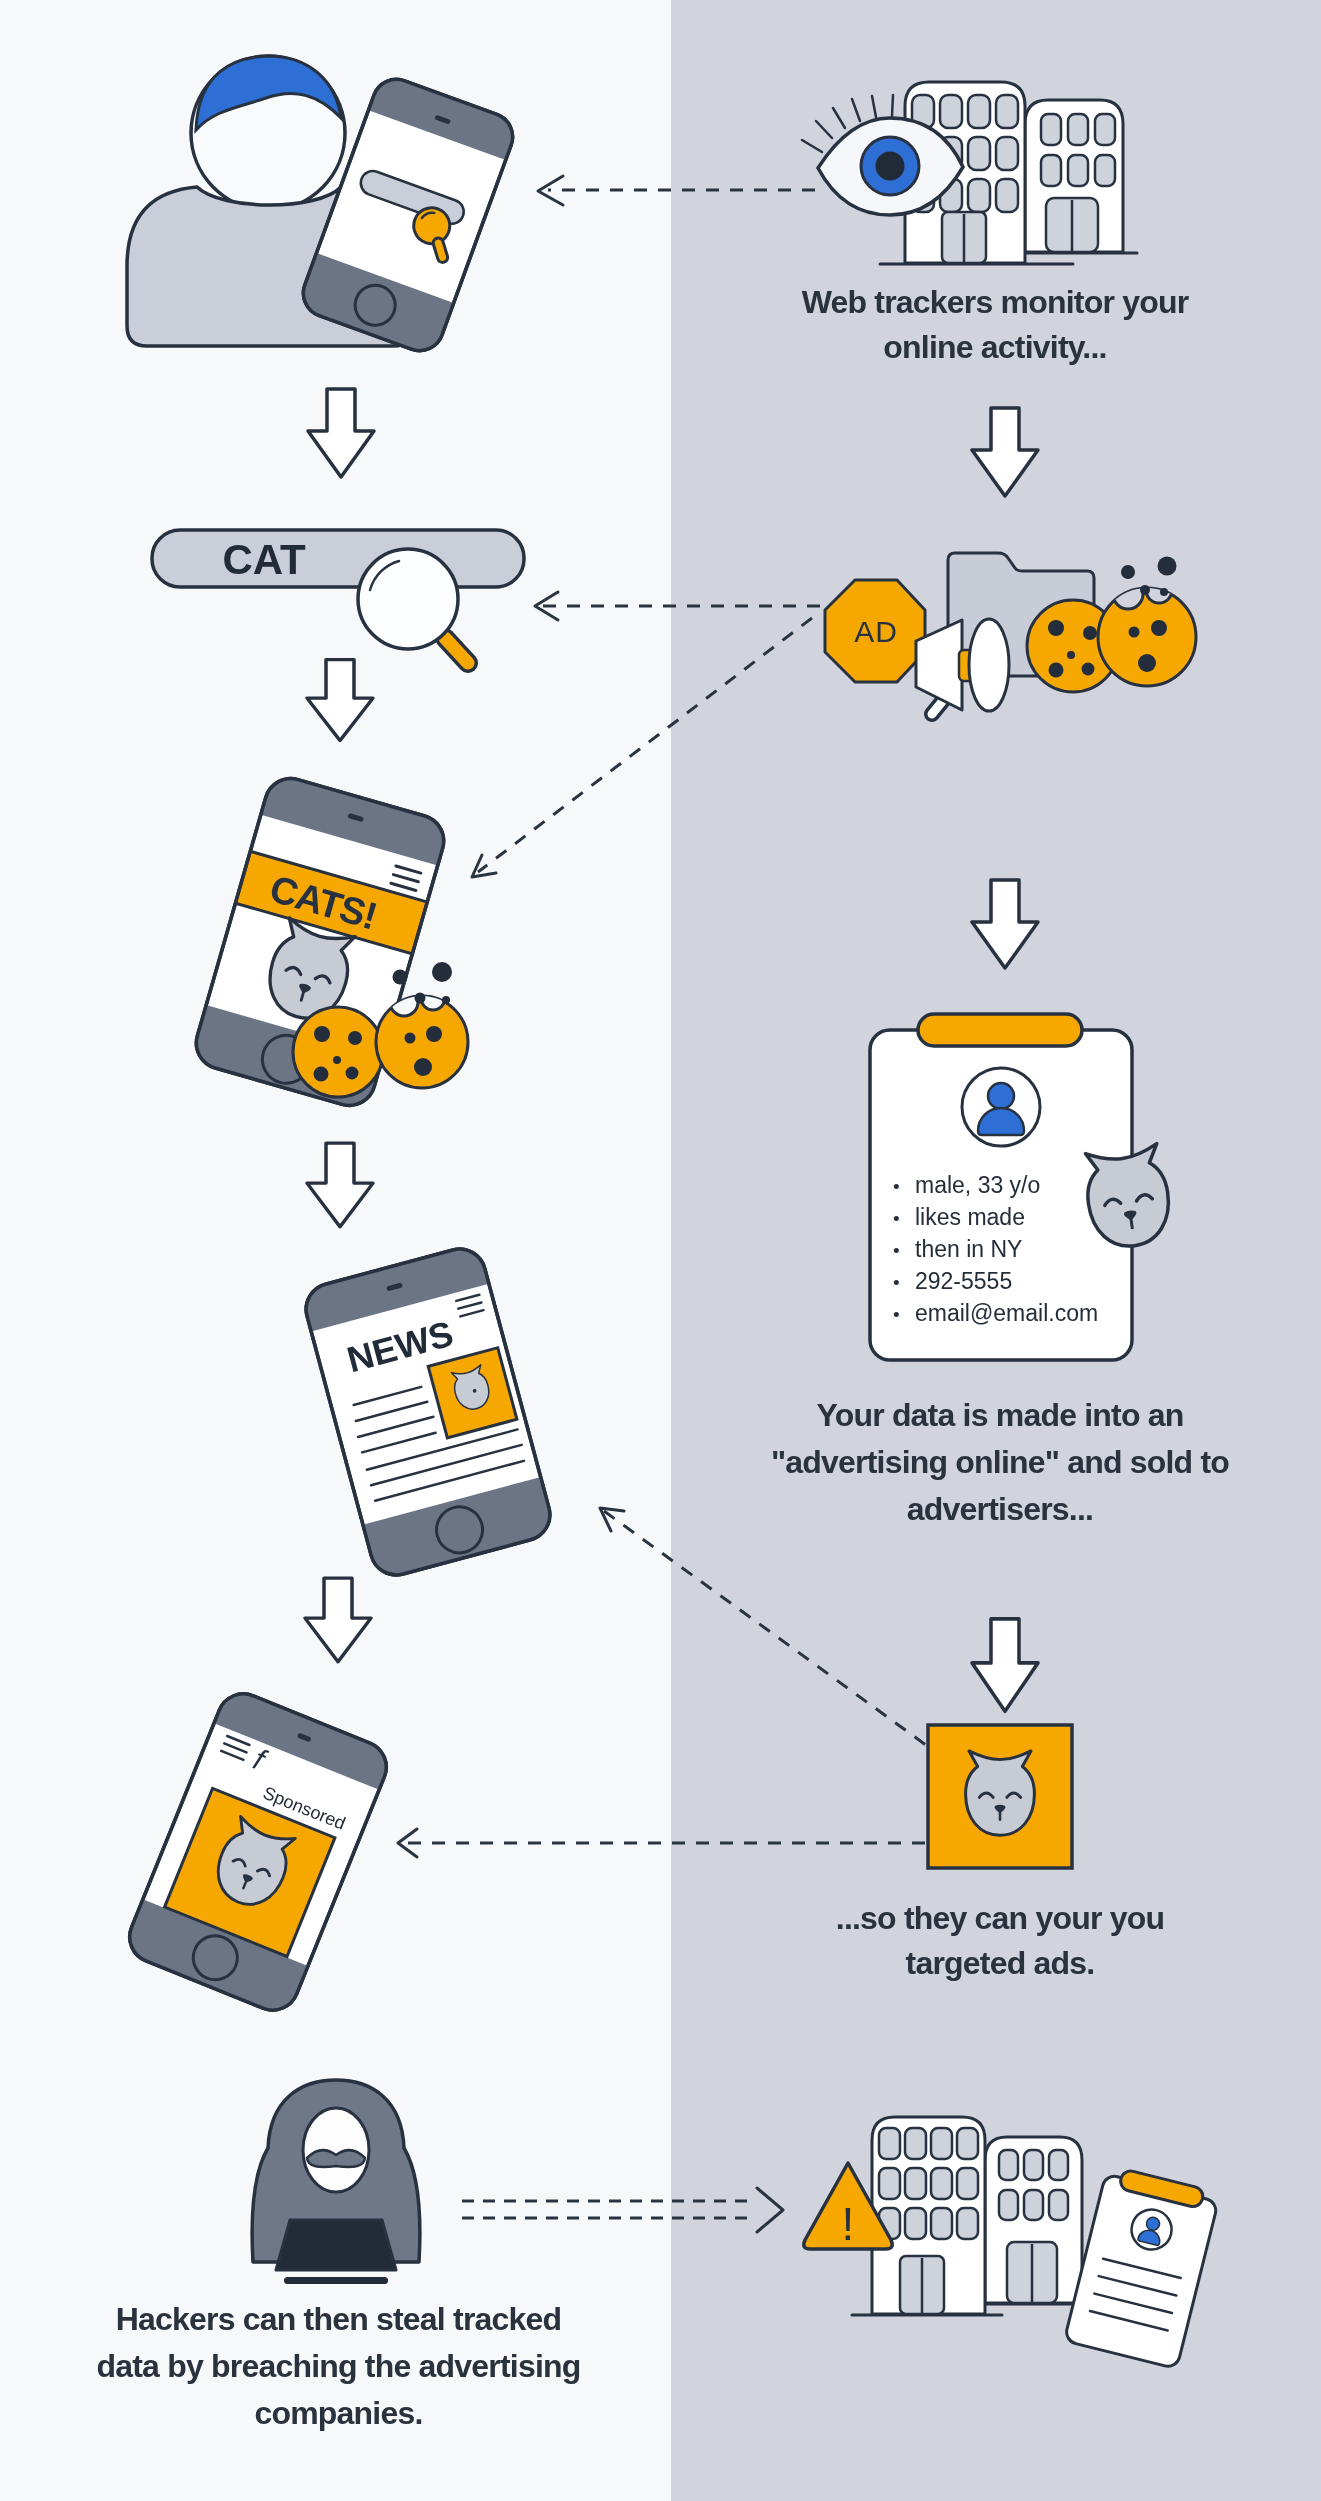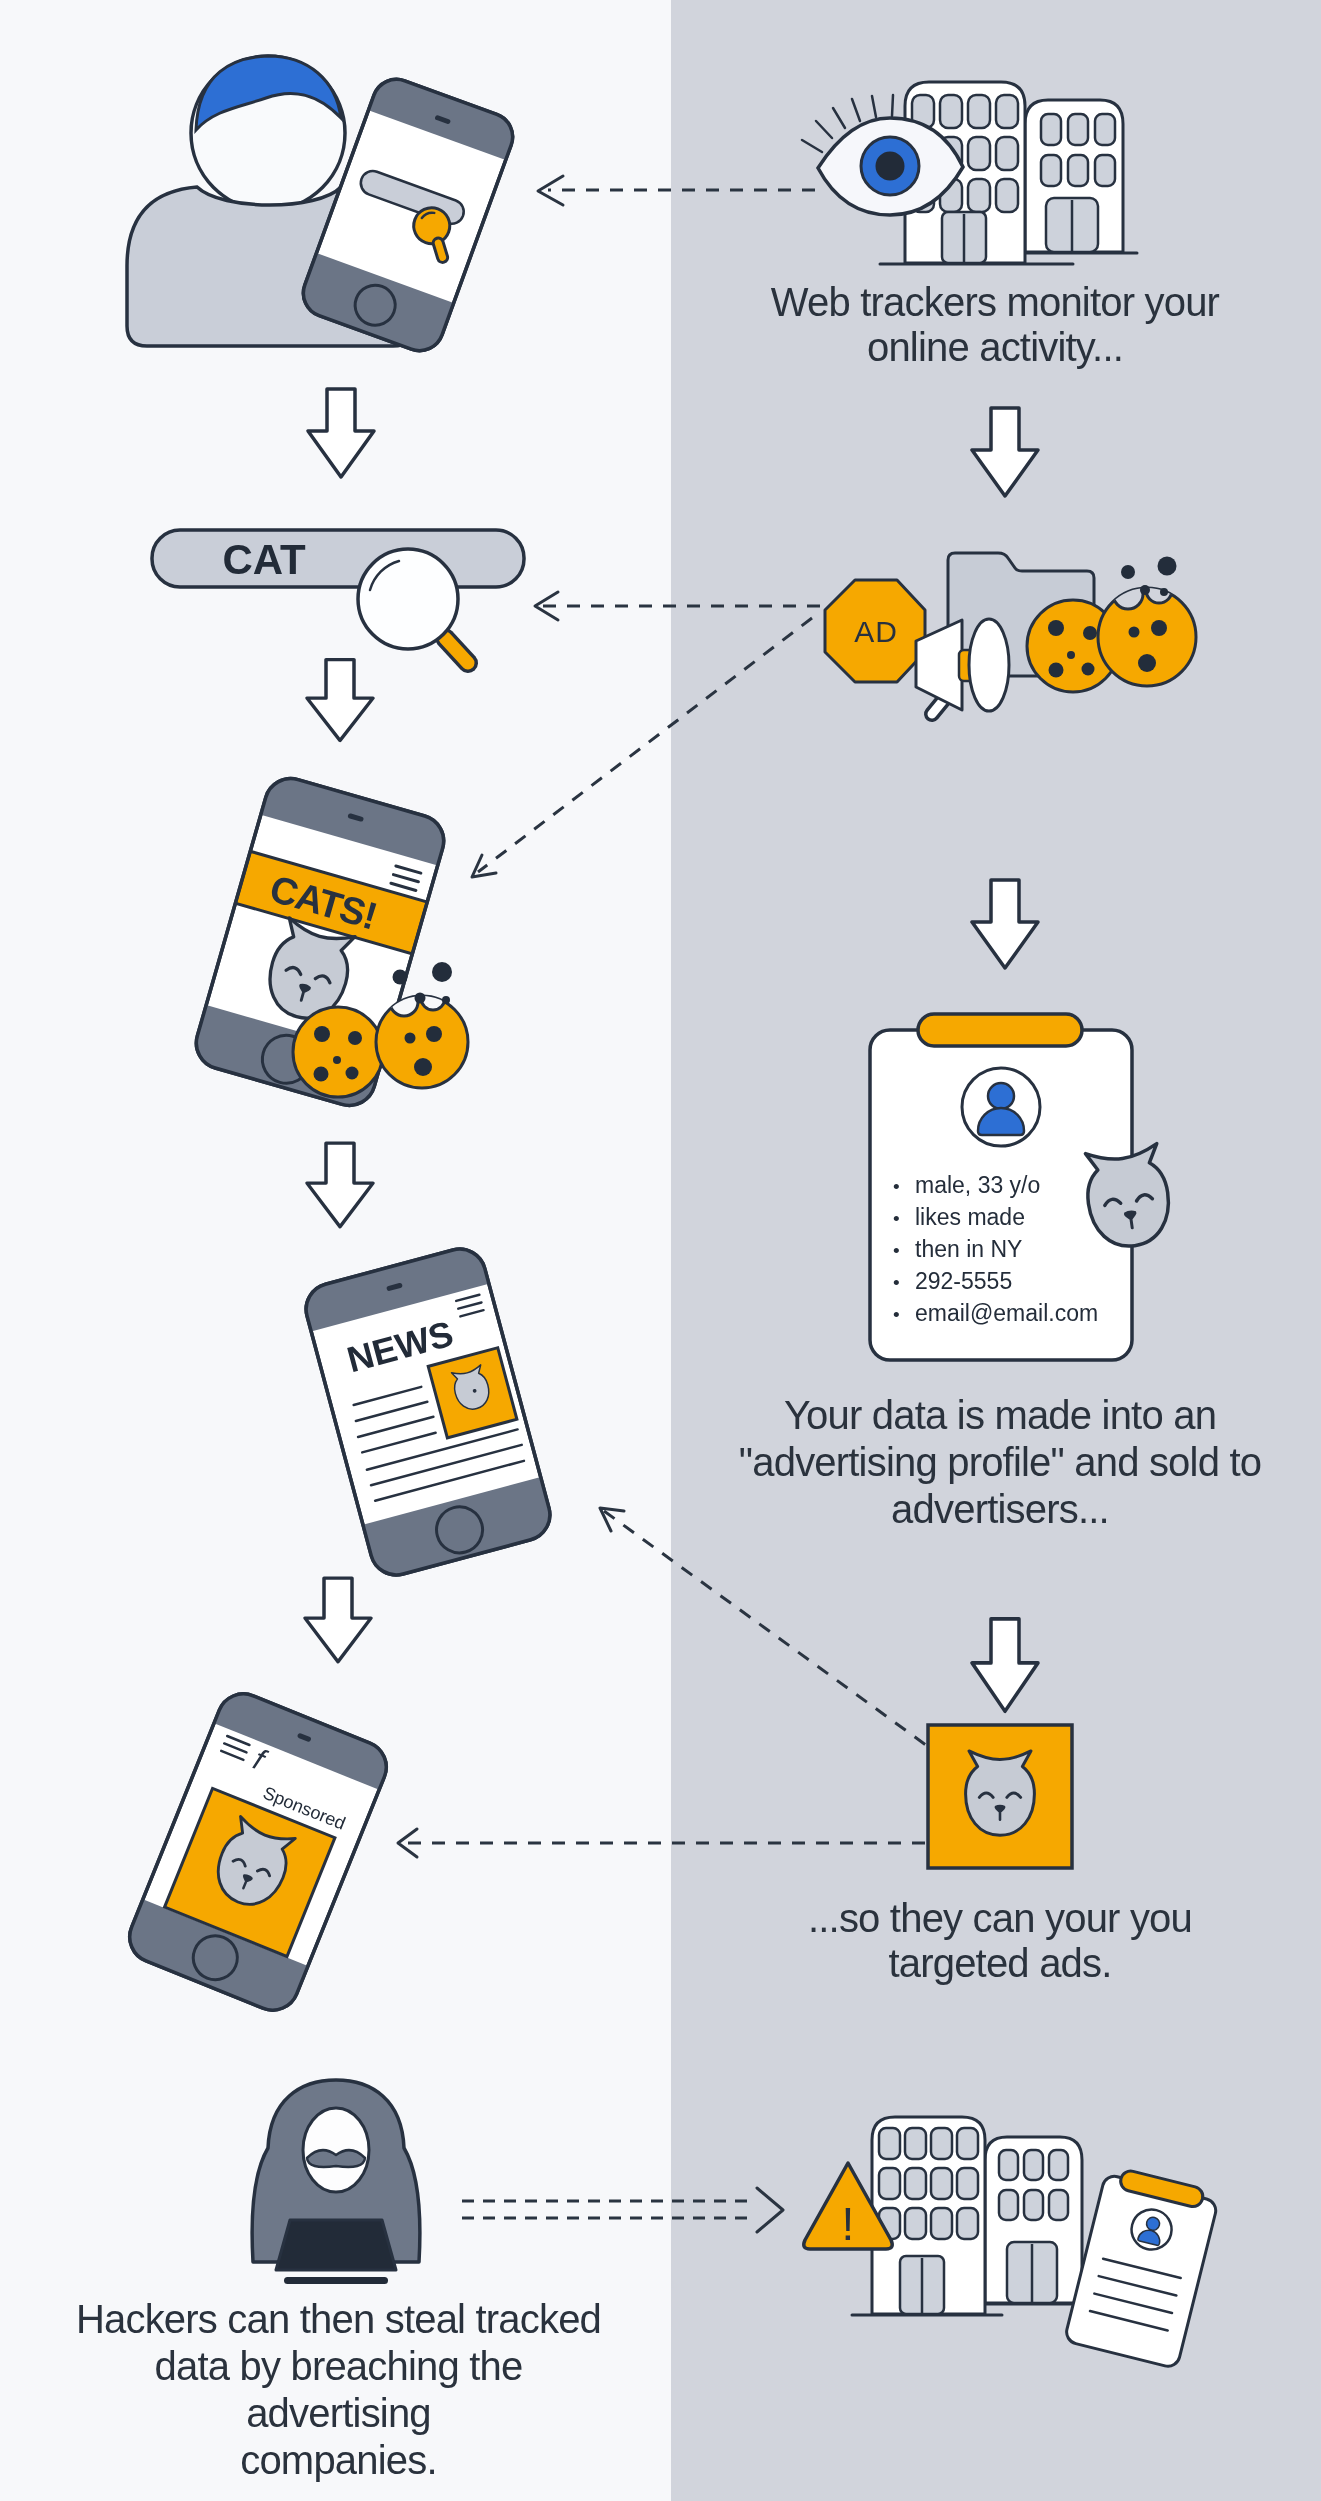--- a/index.html
+++ b/index.html
@@ -2,22 +2,22 @@
 <html><head>
 <meta charset="utf-8">
 <style>
   html,body{margin:0;padding:0;background:#e8e9ee;}
   #stage{position:relative;width:1321px;height:2501px;overflow:hidden;
          font-family:"Liberation Sans","DejaVu Sans",sans-serif;}
   .bg-left{position:absolute;left:0;top:0;width:671px;height:2501px;background:#F7F8FA;}
   .bg-right{position:absolute;left:671px;top:0;width:650px;height:2501px;background:#D1D4DC;}
   svg.art{position:absolute;left:0;top:0;width:1321px;height:2501px;}
   svg text{font-family:"Liberation Sans","DejaVu Sans",sans-serif;}
-  .caption{position:absolute;font-weight:400;color:#2A323D;text-align:center;
-           white-space:pre-line;font-size:40px;line-height:45px;letter-spacing:-0.8px;}
+  .caption{position:absolute;font-weight:700;color:#2A323D;text-align:center;
+           white-space:pre-line;font-size:32px;line-height:45px;letter-spacing:-0.8px;}
   .c1{left:735px;top:280px;width:520px;}
   .c2{left:705px;top:748px;width:580px;}
   .c3{left:715px;top:1392px;width:570px;line-height:47px;}
   .c4{left:745px;top:1896px;width:510px;}
   .c5{left:66px;top:2296px;width:545px;line-height:47px;}
   .profile-list{position:absolute;left:893px;top:1170px;width:230px;
                 font-size:23px;line-height:31px;color:#242D3A;}
   .profile-row{display:flex;align-items:baseline;}
   .pb{width:22px;flex:none;font-size:19px;}
 </style>
@@ -381,21 +381,21 @@
         <g stroke="#273140" stroke-width="2.5" stroke-linecap="round">
           <path d="M-40,-12 H40 M-40,6 H40 M-40,24 H40 M-40,42 H40"></path>
         </g>
       </g>
     </g>
   </svg>
 
   <div class="caption c1">Web trackers monitor your
 online activity...</div>
   <div class="caption c3">Your data is made into an
-"advertising profile" and sold to
+"advertising online" and sold to
 advertisers...</div>
   <div class="caption c4">...so they can your you
 targeted ads.</div>
   <div class="caption c5">Hackers can then steal tracked
 data by breaching the advertising
 companies.</div>
 
   <div class="profile-list">
     <div class="profile-row">
       <span class="pb">•</span>

